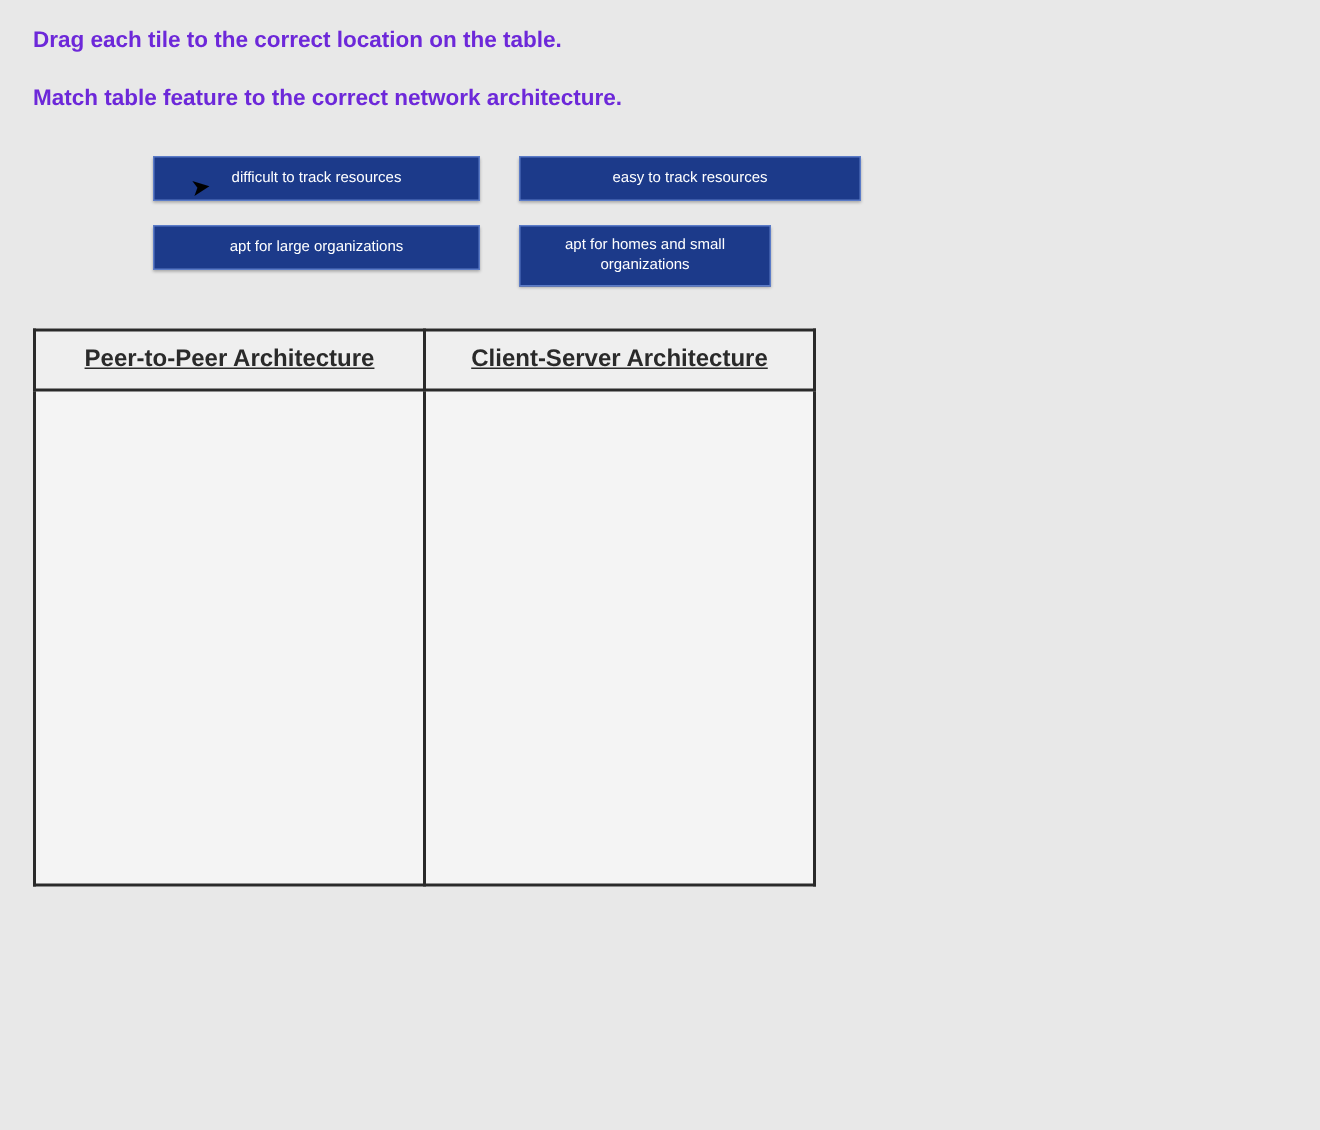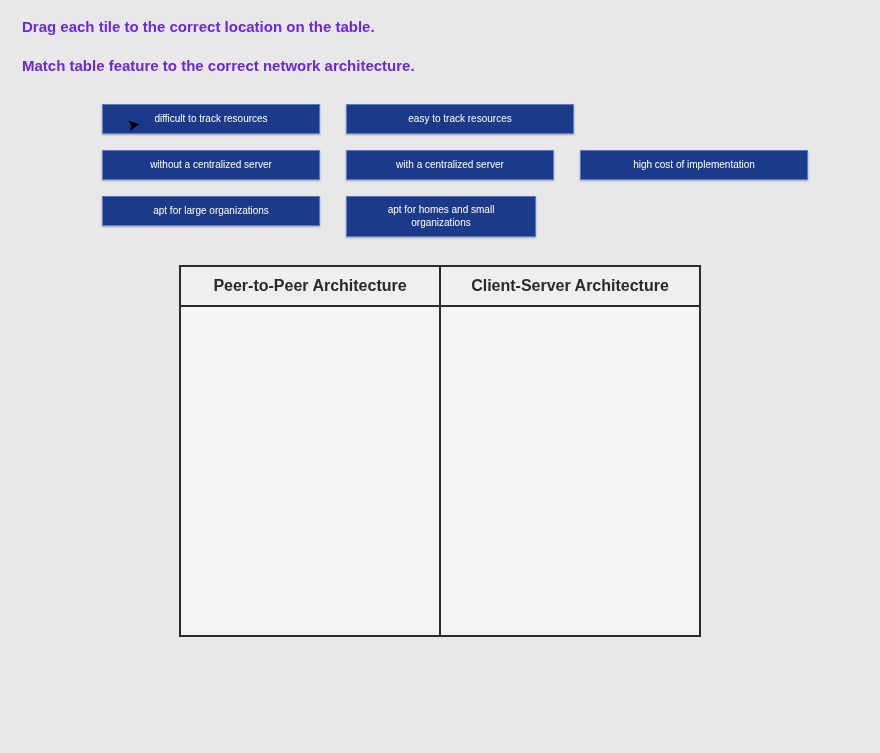--- a/index.html
+++ b/index.html
@@ -43,26 +43,26 @@
       cursor: move;
       min-height: 30px;
       display: flex;
       align-items: center;
       justify-content: center;
       line-height: 1.25;
     }
     .tile.w1 { width: 218px; }
     .tile.w2 { width: 208px; }
     .tile.w3 { width: 228px; }
-    .tile.multiline { width: 190px; }
+    .tile.multiline { width: 168px; }
 
     .table-wrap {
       margin-top: 28px;
       display: flex;
-      justify-content: center;
+      text-decoration: underline;
     }
     table {
       border-collapse: collapse;
       background: #f4f4f4;
     }
     th, td {
       border: 2px solid #2a2a2a;
     }
     th {
       font-size: 16px;
@@ -93,25 +93,20 @@
 <div class="instruction">Match table feature to the correct network architecture.</div>
 
 <span class="cursor">➤</span>
 
 <div class="tile-area">
   <div class="tile-row">
     <div class="tile w1">difficult to track resources</div>
     <div class="tile w3">easy to track resources</div>
   </div>
   <div class="tile-row">
-    <div class="tile w1">without a centralized server</div>
-    <div class="tile w2">with a centralized server</div>
-    <div class="tile w3">high cost of implementation</div>
-  </div>
-  <div class="tile-row">
     <div class="tile w1">apt for large organizations</div>
     <div class="tile multiline">apt for homes and small organizations</div>
   </div>
 </div>
 
 <div class="table-wrap">
   <table>
     <thead>
       <tr>
         <th>Peer-to-Peer Architecture</th>

